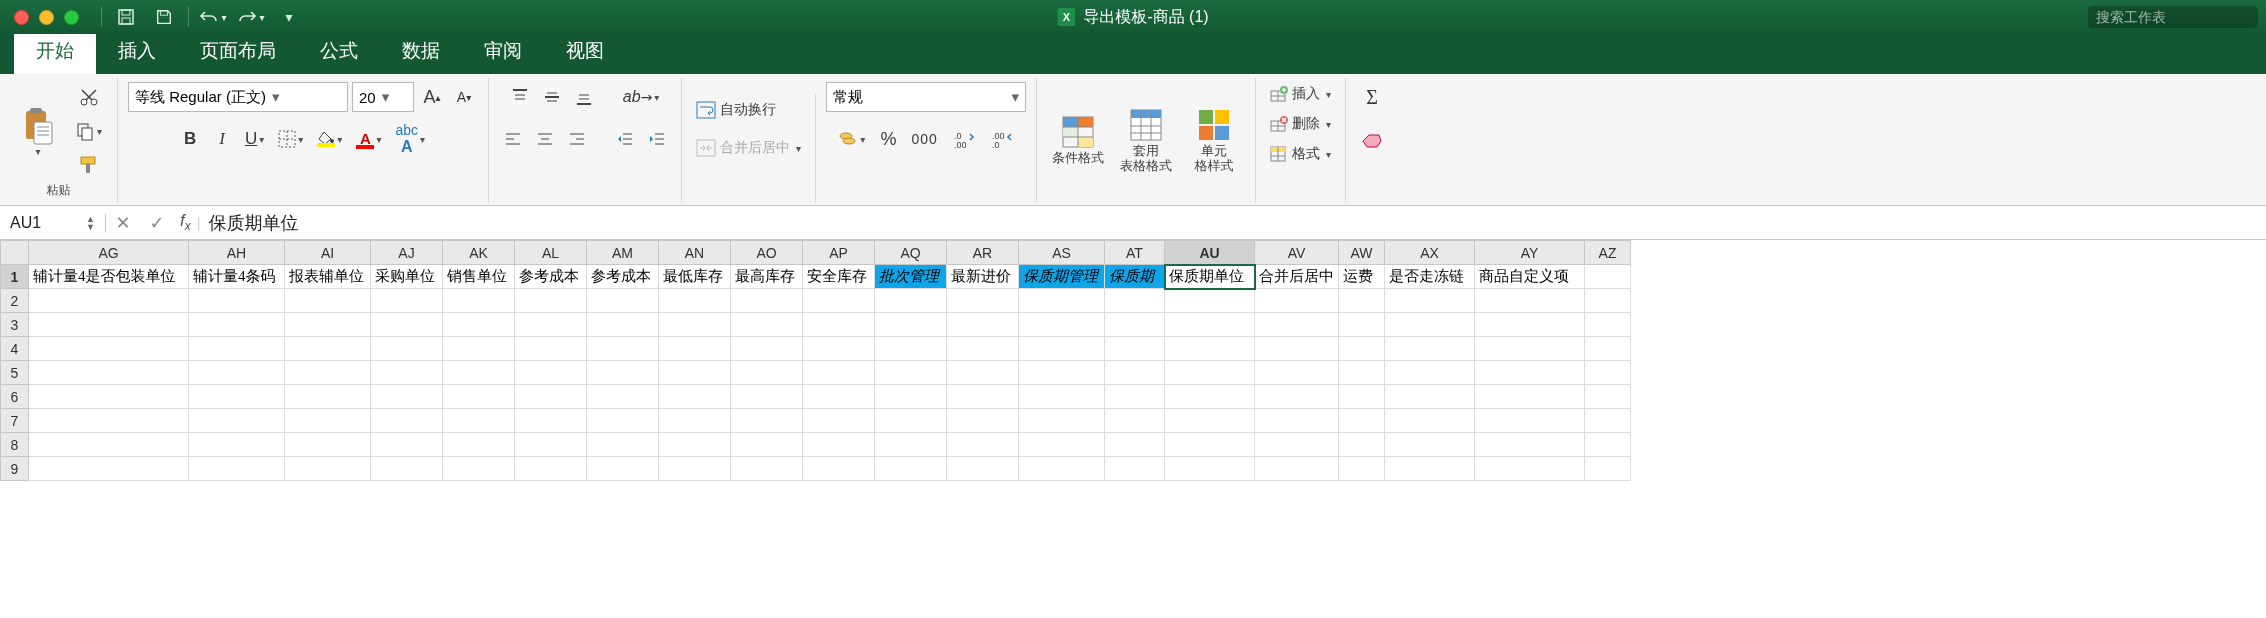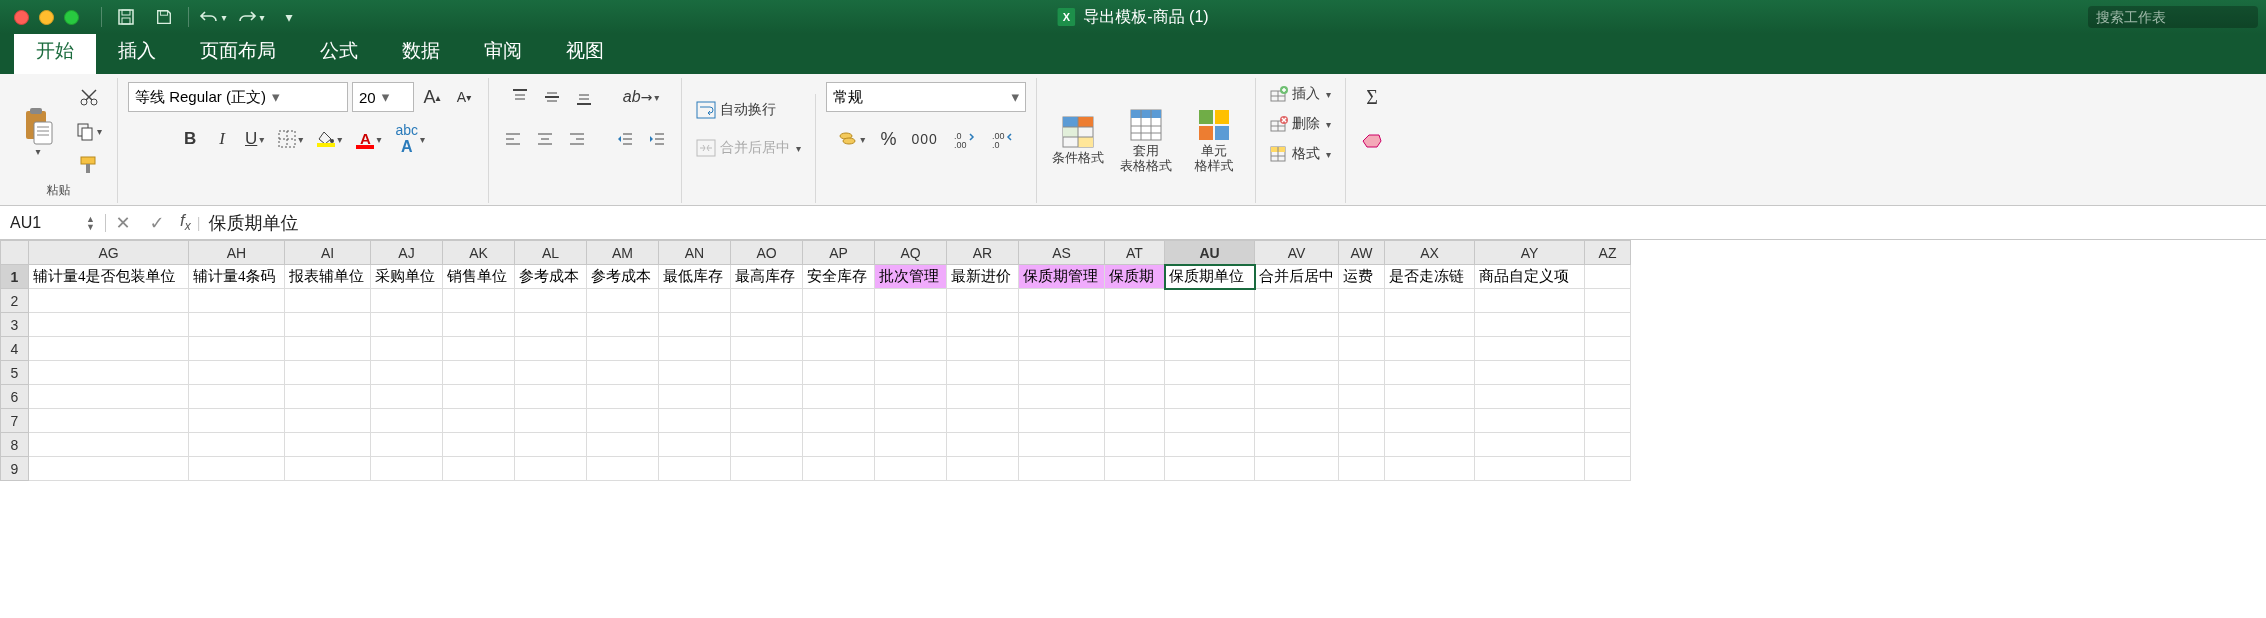--- a/index.html
+++ b/index.html
@@ -52,21 +52,21 @@
   .fbar input{flex:1;border:0;outline:0;font-size:18px;color:#222;}
 
   
   .grid-wrap{overflow:hidden;}
   table.grid{border-collapse:collapse;table-layout:fixed;}
   .colhdr th{background:#e9e9e9;border:1px solid #c7c7c7;font-weight:400;color:#333;font-size:14px;height:24px;text-align:center;}
   .colhdr th.sel{background:#d2d2d2;font-weight:600;}
   .rowhdr{background:#e9e9e9;border:1px solid #c7c7c7;font-weight:400;color:#333;font-size:14px;width:28px;text-align:center;}
   .rowhdr.sel{background:#d2d2d2;font-weight:600;}
   td.cell{border:1px solid #dcdcdc;height:24px;font-size:15px;color:#000;padding:0 4px;white-space:nowrap;overflow:hidden;}
-  td.cell.hl{background:#f0abfc;}
+  td.cell.hl{background:#0ea5e9;font-style:italic;}
   td.cell.selected{outline:2px solid #1a6b3f;outline-offset:-1px;background:#fff;}
   .corner{background:#e9e9e9;border:1px solid #c7c7c7;}
 
   .drop-caret{font-size:10px;color:#555;margin-left:2px;}
   svg{display:block;}
   .axlabel{font-family:"Songti SC","SimSun",serif;}
 </style>
 </head>
 <body>
 

